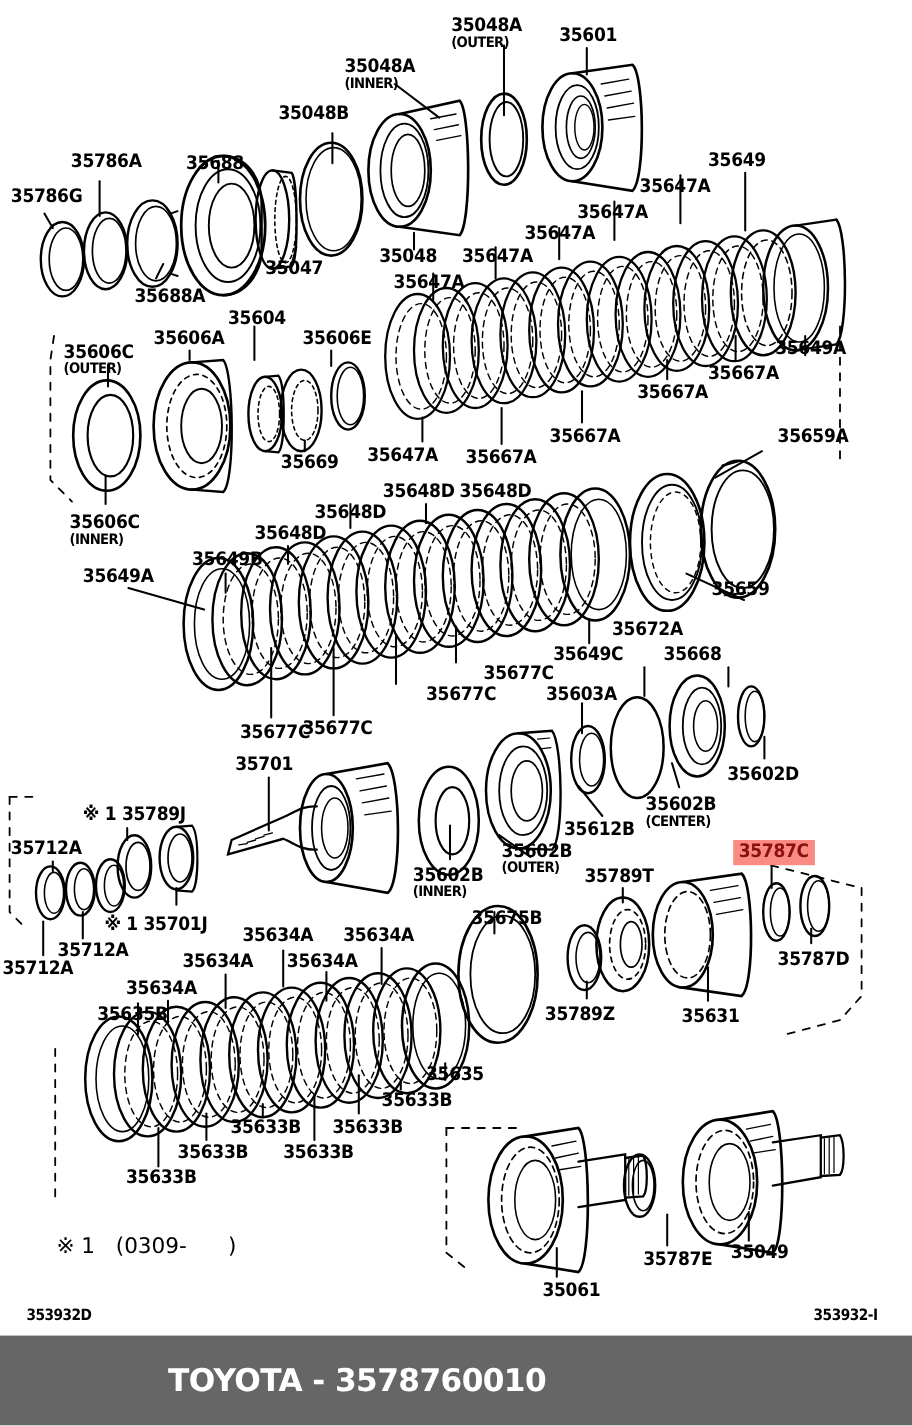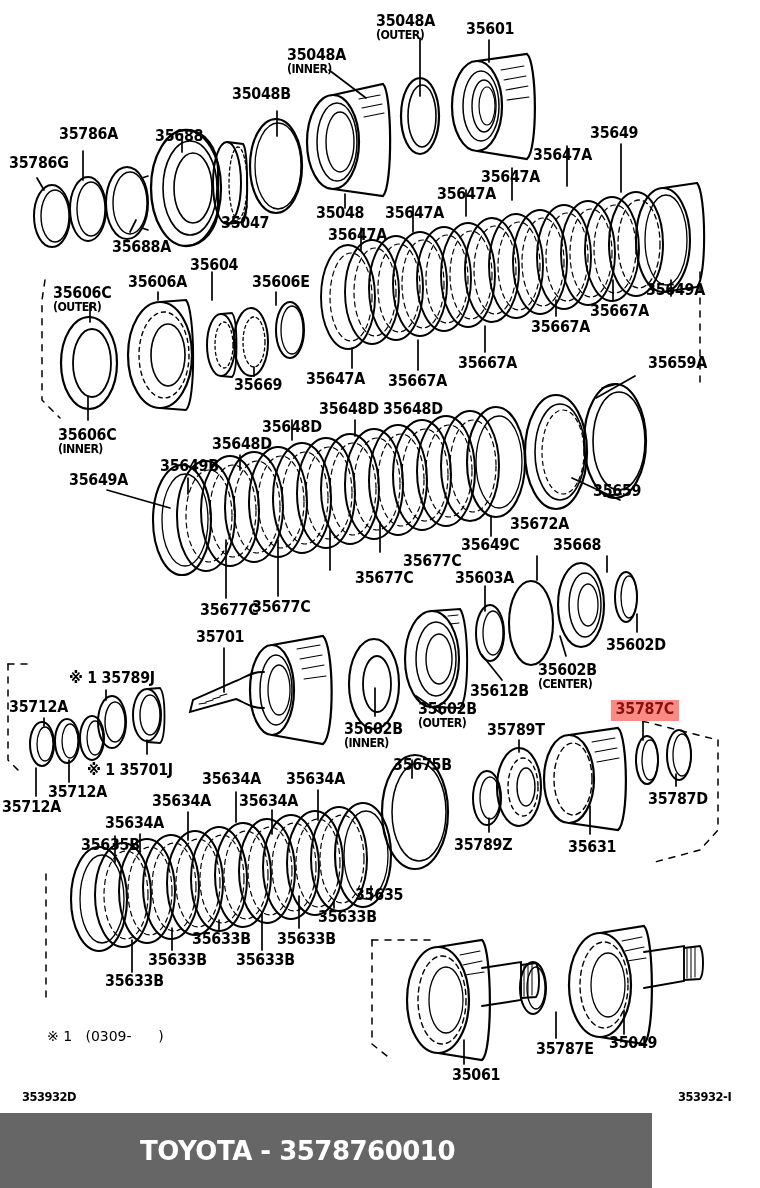--- a/index.html
+++ b/index.html
@@ -29,38 +29,38 @@
     margin-top:-1px;
   }
   .lbl.hl{
     background:#fa8a84;
     color:#8b0f0f;
     padding:2px 5px 3px 5px;
   }
   .note{
     position:absolute;
     font-family:"DejaVu Sans","Liberation Sans",sans-serif;
-    font-size:14px;
+    font-size:18px;
     color:#000;
     white-space:pre;
     letter-spacing:0px;
   }
   .code{
     position:absolute;
     font-family:"DejaVu Sans","Liberation Sans",sans-serif;
     font-weight:bold;
     font-size:13px;
     color:#000;
     letter-spacing:-0.5px;
     white-space:nowrap;
     transform:scaleX(0.88);
     transform-origin:left top;
   }
   #footer{
-    position:absolute;left:0;top:1113px;width:652px;height:75px;
+    position:absolute;left:0;top:1113px;width:760px;height:75px;
     background:#666666;
   }
   #footer .ftxt{
     position:absolute;top:50%;transform:translateY(-50%);
     color:#ffffff;font-weight:bold;font-size:26px;
     font-family:"DejaVu Sans","Liberation Sans",sans-serif;
     letter-spacing:-0.5px;white-space:nowrap;
   }
   #foot-part{left:140px;}
   #foot-ref{left:478px;}

